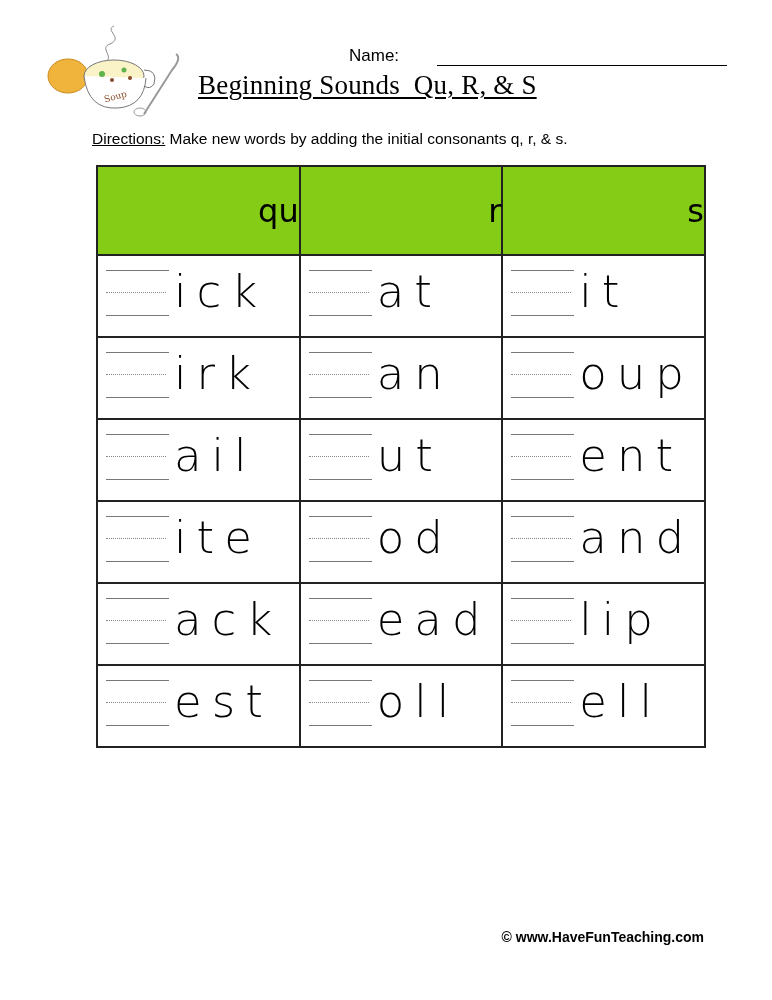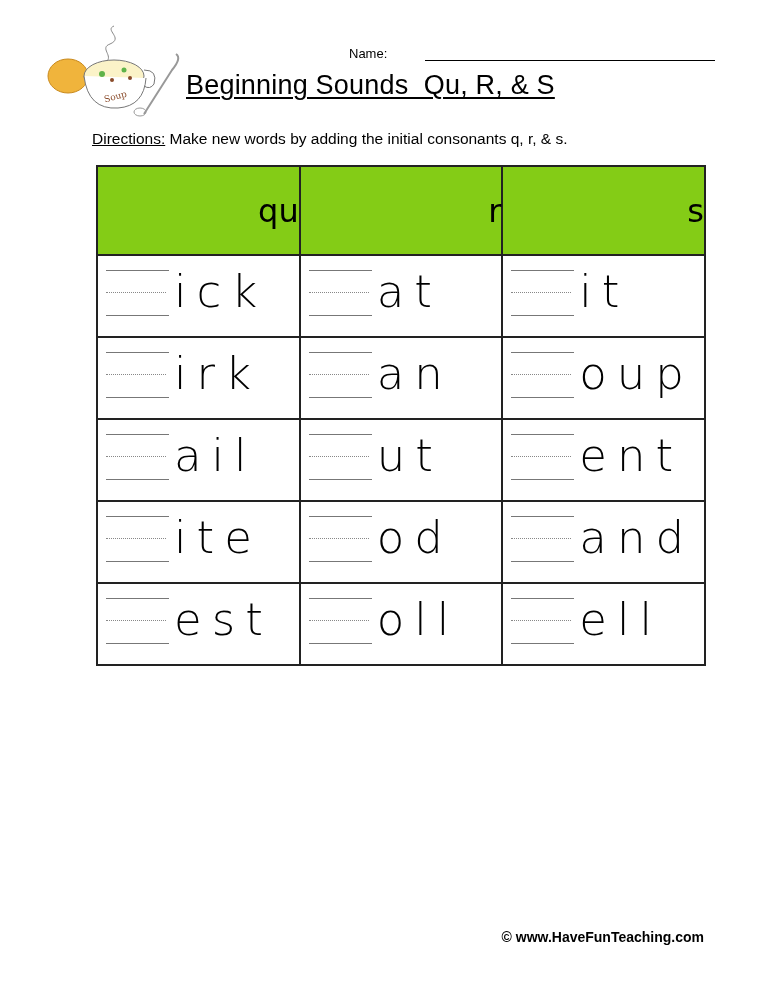--- a/index.html
+++ b/index.html
@@ -1,20 +1,20 @@
 <!DOCTYPE html>
 <html><head>
 <meta charset="utf-8">
 <style>
   html, body { margin:0; padding:0; background:#ffffff; }
   body { width:772px; height:1000px; position:relative; overflow:hidden; font-family:"Liberation Sans", sans-serif; color:#000; }
   .logo { position:absolute; left:44px; top:18px; width:140px; height:100px; }
-  .name-row { position:absolute; left:349px; top:46px; font-size:13px; display:flex; align-items:flex-end;gap:32px; }
+  .name-row { position:absolute; left:349px; top:46px; font-size:17px; display:flex; align-items:flex-end;gap:32px; }
   .name-line { display:inline-block; width:290px; border-bottom:1.5px solid #000; margin-left:6px; height:14px; }
-  .title { position:absolute; left:186px; top:70px; font-size:27px; text-decoration:underline; text-decoration-thickness:2px; text-underline-offset:3px; white-space:pre; letter-spacing:0.2px; }
+  .title { position:absolute; left:198px; top:70px; font-size:27px; text-decoration:underline; text-decoration-thickness:2px; text-underline-offset:3px; white-space:pre; letter-spacing:0.2px;font-family:Liberation Serif, serif; }
   .directions { position:absolute; left:92px; top:130px; font-size:15.5px; }
   .directions .dlabel { text-decoration:underline; }
   table.grid { position:absolute; left:96px; top:165px; width:610px; border-collapse:collapse; table-layout:fixed; }
   table.grid td, table.grid th { border:2px solid #222; padding:0; }
   table.grid th { background:#84cc16; height:87px; font-weight:normal; font-family:"DejaVu Sans", sans-serif; font-size:32px; text-align:right; vertical-align:middle; }
   table.grid td { height:80px; position:relative; }
   .cell { position:relative; width:100%; height:100%;text-align:right; }
   .wl { position:absolute; left:8px; width:63px; }
   .wl.top { top:14px; border-top:1.3px solid #777; }
   .wl.mid { top:36px; border-top:1.3px dotted #888; width:60px; }
@@ -165,20 +165,46 @@
             <span class="ending">and</span>
           </div>
         </td>
       </tr>
       <tr>
         <td>
           <div class="cell">
             <div class="wl top"></div>
             <div class="wl mid"></div>
             <div class="wl bot"></div>
+            <span class="ending">ack</span>
+          </div>
+        </td>
+        <td>
+          <div class="cell">
+            <div class="wl top"></div>
+            <div class="wl mid"></div>
+            <div class="wl bot"></div>
+            <span class="ending">ead</span>
+          </div>
+        </td>
+        <td>
+          <div class="cell">
+            <div class="wl top"></div>
+            <div class="wl mid"></div>
+            <div class="wl bot"></div>
+            <span class="ending">lip</span>
+          </div>
+        </td>
+      </tr>
+      <tr>
+        <td>
+          <div class="cell">
+            <div class="wl top"></div>
+            <div class="wl mid"></div>
+            <div class="wl bot"></div>
             <span class="ending">est</span>
           </div>
         </td>
         <td>
           <div class="cell">
             <div class="wl top"></div>
             <div class="wl mid"></div>
             <div class="wl bot"></div>
             <span class="ending">oll</span>
           </div>

